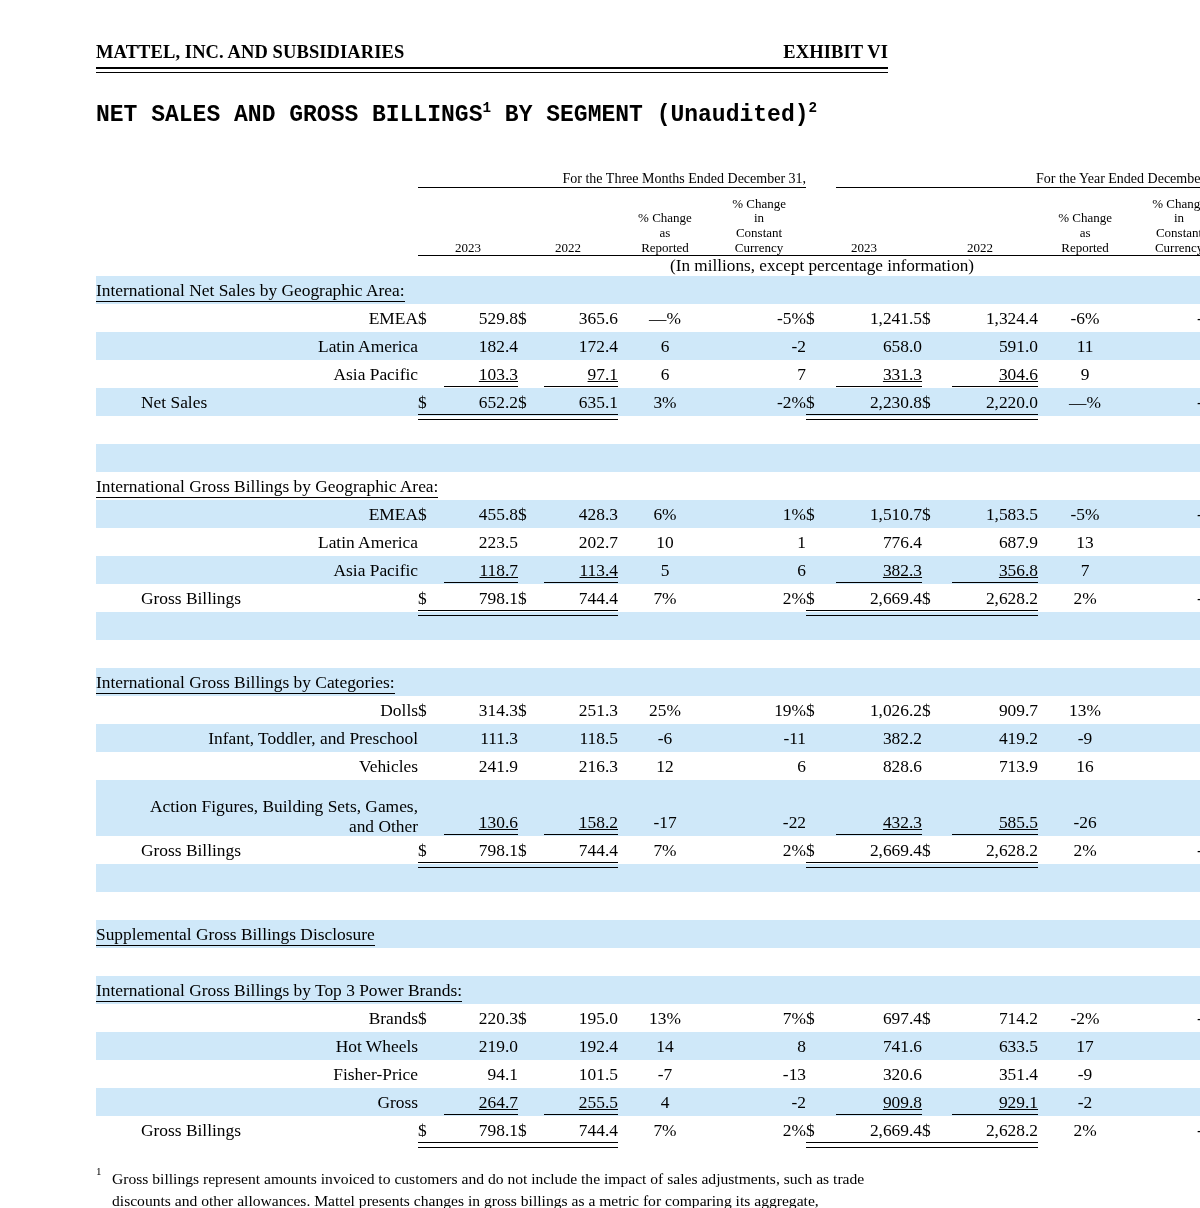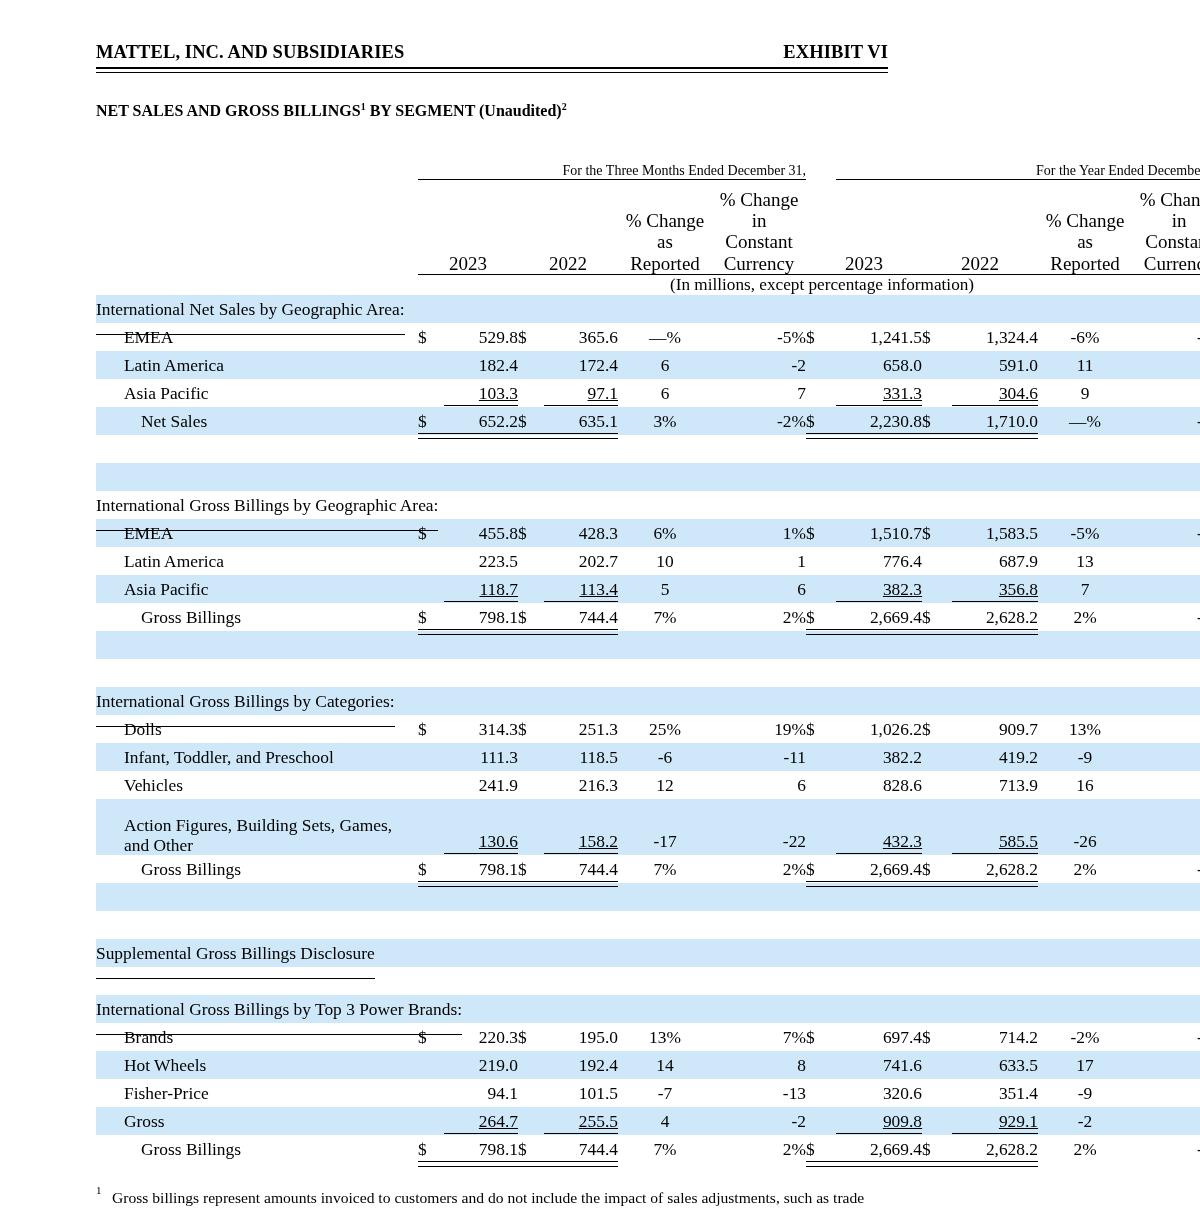--- a/index.html
+++ b/index.html
@@ -37,22 +37,23 @@
   .runhead-rule {
     margin-top: 4px;
     border-top: 2.5px solid #000;
     border-bottom: 1.6px solid #000;
     height: 3px;
     box-sizing: content-box;
   }
 
   .doc-title {
     font-weight: bold;
-    font-size: 16px;
+    font-size: 23px;
     margin-top: 29px;
+    font-family: Liberation Mono, monospace;
   }
   sup {
     font-size: .62em;
     vertical-align: super;
     line-height: 0;
   }
 
   
   table.fin {
     margin-top: 43px;
@@ -80,21 +81,21 @@
     text-align: right;
     font-weight: bold;
     font-size: 14px;
     padding-bottom: 3px;
   }
   .grp-rule { border-bottom: 1.9px solid #000; }
 
   .colhead {
     text-align: center;
     font-weight: bold;
-    font-size: 19px;
+    font-size: 13px;
     line-height: 1.13;
     padding-bottom: 2px;
   }
   .colhead-rule { border-bottom: 1.9px solid #000; }
 
   .units {
     text-align: center;
     font-weight: bold;
     font-size: 17.2px;
     padding-top: 4px;
@@ -103,30 +104,30 @@
 
   
   tr.shaded td { background: #cfe8f9; }
   tr.datarow td { height: 28px; line-height: 28px; }
   tr.spacer td  { height: 28px; line-height: 28px; }
 
   td.label {
     padding-left: 12px;
     white-space: nowrap;
   }
-  td.label.indent1 { padding-left: 28px; }
+  td.label.indent1 { padding-left: 28px; text-align: right; }
   td.label.indent2 { padding-left: 45px; }
 
   td.sec {
     font-weight: bold;
     padding-left: 6px;
   }
   td.sec span.u {
     border-bottom: 1.7px solid #000;
-    padding-bottom: 15px;
+    padding-bottom: 1px;
   }
 
   td.cur { text-align: left; padding-left: 4px; }
   td.num { text-align: right; padding-right: 4px; }
   td.pct { text-align: center; }
   td.pct-r { text-align: right; padding-right: 5px; }
 
   tr.total td.num, tr.total td.cur { position: relative; }
   tr.total td.ul::after {
     content: "";
@@ -294,21 +295,21 @@
           <td class="label indent2">Net Sales</td>
           <td class="cur ul">$</td>
           <td class="num ul">652.2</td>
           <td class="cur ul">$</td>
           <td class="num ul">635.1</td>
           <td class="pct">3%</td>
           <td class="pct-r">-2%</td>
           <td class="cur ul">$</td>
           <td class="num ul">2,230.8</td>
           <td class="cur ul">$</td>
-          <td class="num ul">1,710.0</td>
+          <td class="num ul">2,220.0</td>
           <td class="pct">—%</td>
           <td class="pct-r">-3%</td>
         </tr>
         <tr class="spacer">
           <td colspan="13" style="height: 28px;"></td>
         </tr>
         <tr class="shaded spacer">
           <td colspan="13" style="height: 28px;"></td>
         </tr>
         <tr class="datarow">

